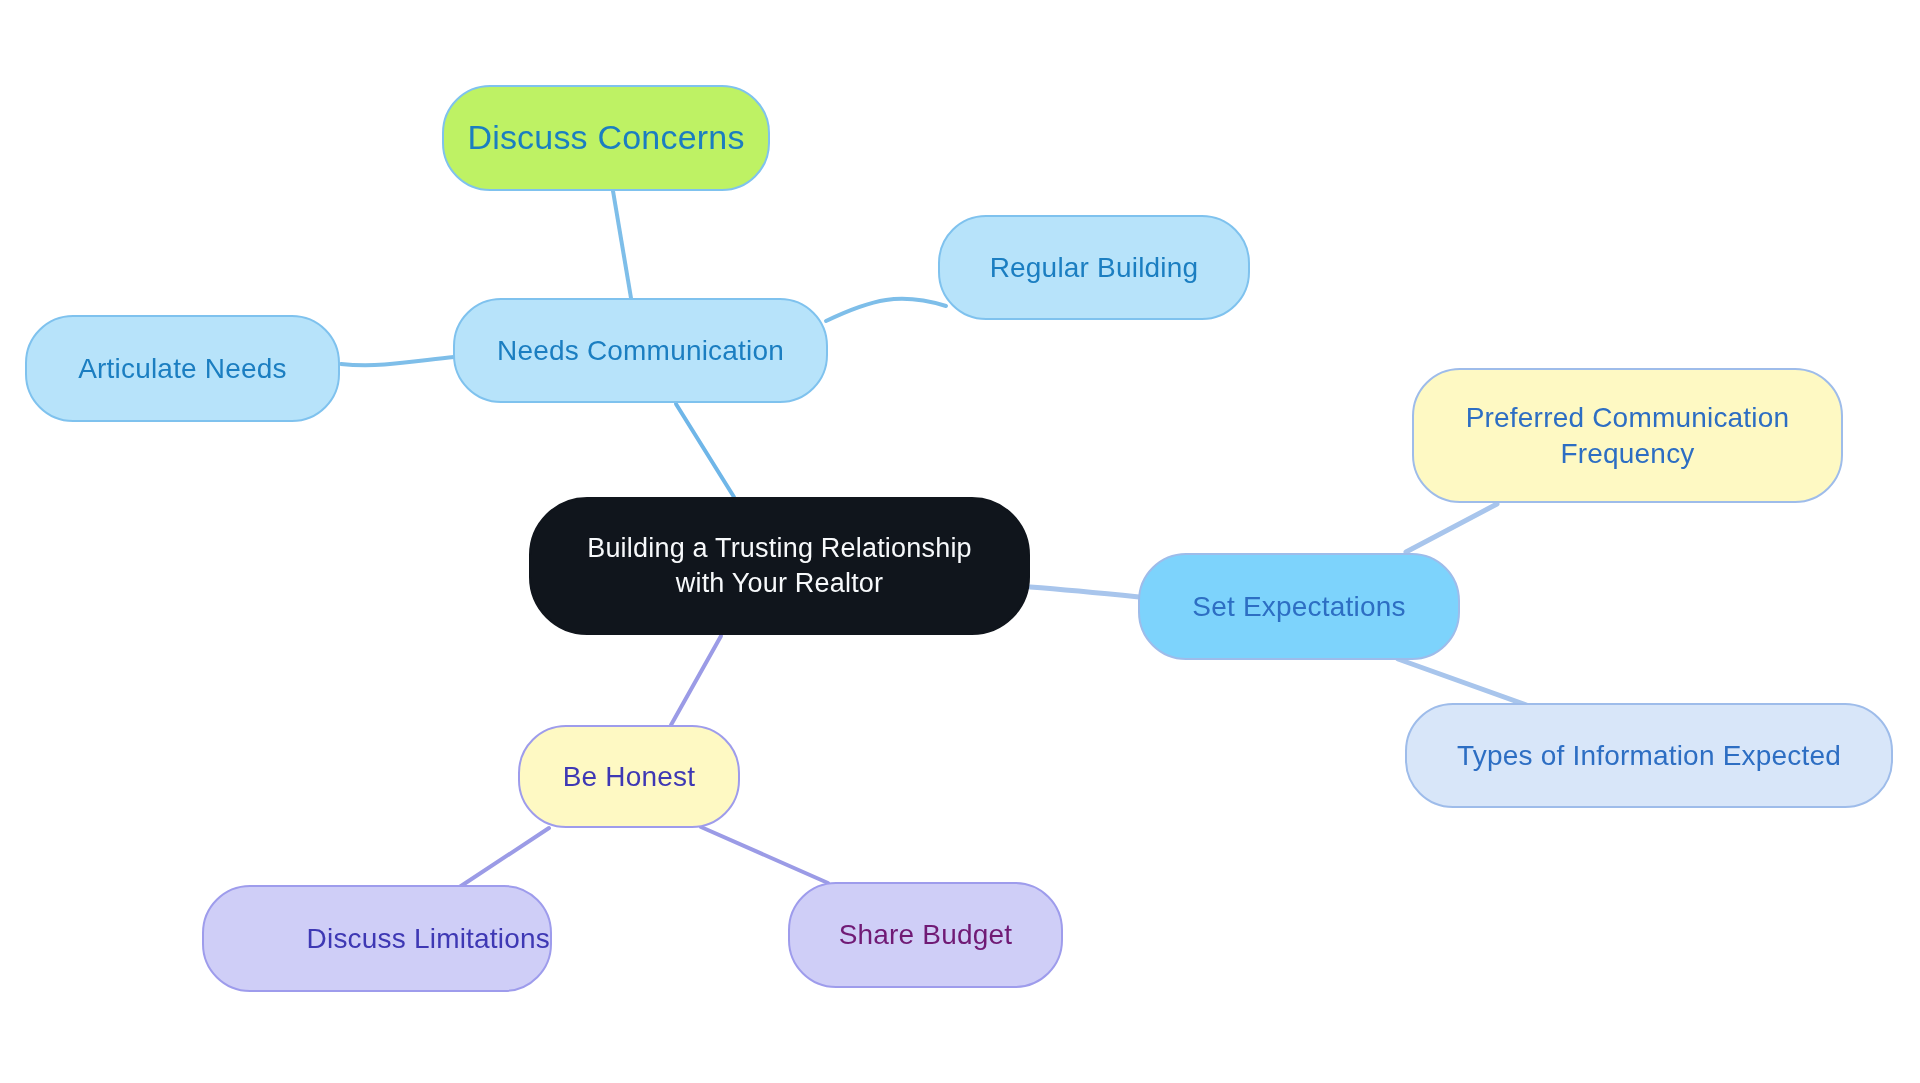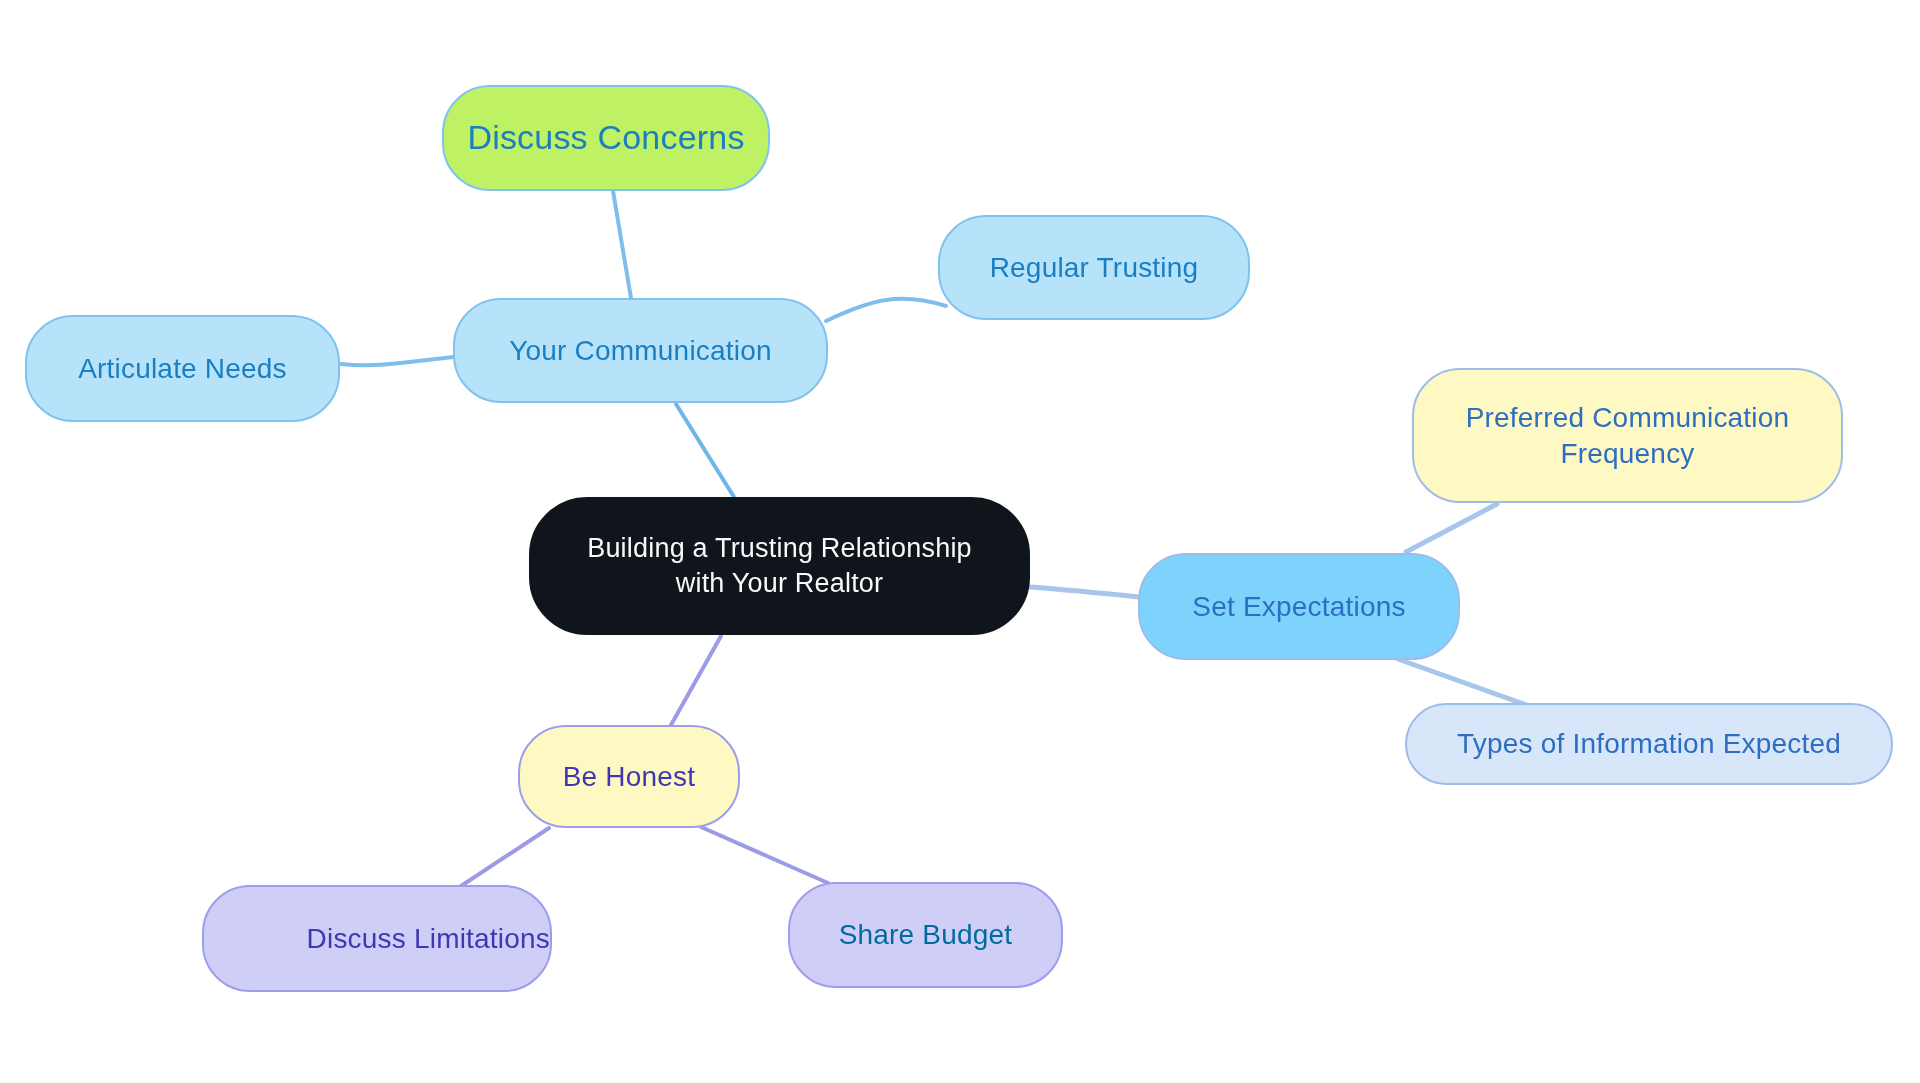--- a/index.html
+++ b/index.html
@@ -56,44 +56,44 @@
       <path d="M 721 636 L 671 725" fill="none" stroke="#9B9BE6" stroke-width="4" stroke-linecap="round"></path>
       <path d="M 549 828 L 458 888" fill="none" stroke="#9B9BE6" stroke-width="4" stroke-linecap="round"></path>
       <path d="M 701 827 L 828 883" fill="none" stroke="#9B9BE6" stroke-width="4" stroke-linecap="round"></path>
     </svg>
   <div id="node-layer">
       <div class="node" style="left: 529px; top: 497px; width: 501px; height: 138px; background: rgb(16, 21, 28); border-color: rgb(16, 21, 28); border-width: 2px; border-radius: 58px; color: rgb(247, 249, 251); font-size: 27px; text-align: right;">
         <div class="node-line">Building a Trusting Relationship</div>
         <div class="node-line">with Your Realtor</div>
       </div>
       <div class="node" style="left: 453px; top: 298px; width: 375px; height: 105px; background: rgb(183, 227, 250); border-color: rgb(127, 194, 238); border-width: 2px; border-radius: 48px; color: rgb(27, 126, 193); font-size: 28px;">
-        <div class="node-line">Your Communication</div>
+        <div class="node-line">Needs Communication</div>
       </div>
       <div class="node" style="left: 442px; top: 85px; width: 328px; height: 106px; background: #bef264; border-color: rgb(127, 194, 238); border-width: 2px; border-radius: 48px; color: rgb(27, 126, 193); font-size: 34px;">
         <div class="node-line">Discuss Concerns</div>
       </div>
       <div class="node" style="left: 938px; top: 215px; width: 312px; height: 105px; background: rgb(183, 227, 250); border-color: rgb(127, 194, 238); border-width: 2px; border-radius: 48px; color: rgb(27, 126, 193); font-size: 28px;">
-        <div class="node-line">Regular Trusting</div>
+        <div class="node-line">Regular Building</div>
       </div>
       <div class="node" style="left: 25px; top: 315px; width: 315px; height: 107px; background: rgb(183, 227, 250); border-color: rgb(127, 194, 238); border-width: 2px; border-radius: 48px; color: rgb(27, 126, 193); font-size: 28px;">
         <div class="node-line">Articulate Needs</div>
       </div>
       <div class="node" style="left: 1138px; top: 553px; width: 322px; height: 107px; background: #7dd3fc; border-color: rgb(158, 188, 234); border-width: 2px; border-radius: 48px; color: rgb(45, 110, 195); font-size: 28px;">
         <div class="node-line">Set Expectations</div>
       </div>
       <div class="node" style="left: 1412px; top: 368px; width: 431px; height: 135px; background: #fef9c3; border-color: rgb(158, 188, 234); border-width: 2px; border-radius: 48px; color: rgb(45, 110, 195); font-size: 28px;">
         <div class="node-line">Preferred Communication</div>
         <div class="node-line">Frequency</div>
       </div>
-      <div class="node" style="left: 1405px; top: 703px; width: 488px; height: 82px; background: rgb(216, 230, 249); border-color: rgb(158, 188, 234); border-width: 2px; border-radius: 48px; color: rgb(45, 110, 195); font-size: 28px;">
+      <div class="node" style="left: 1405px; top: 703px; width: 488px; height: 105px; background: rgb(216, 230, 249); border-color: rgb(158, 188, 234); border-width: 2px; border-radius: 48px; color: rgb(45, 110, 195); font-size: 28px;">
         <div class="node-line">Types of Information Expected</div>
       </div>
       <div class="node" style="left: 518px; top: 725px; width: 222px; height: 103px; background: #fef9c3; border-color: rgb(158, 156, 236); border-width: 2px; border-radius: 48px; color: rgb(62, 56, 180); font-size: 28px;">
         <div class="node-line">Be Honest</div>
       </div>
       <div class="node" style="left: 202px; top: 885px; width: 350px; height: 107px; background: rgb(207, 206, 247); border-color: rgb(158, 156, 236); border-width: 2px; border-radius: 48px; color: rgb(62, 56, 180); font-size: 28px; align-items: flex-end;">
         <div class="node-line">Discuss Limitations</div>
       </div>
-      <div class="node" style="left: 788px; top: 882px; width: 275px; height: 106px; background: rgb(207, 206, 247); border-color: rgb(158, 156, 236); border-width: 2px; border-radius: 48px; color: #0369a1; font-size: 28px;">
+      <div class="node" style="left: 788px; top: 882px; width: 275px; height: 106px; background: rgb(207, 206, 247); border-color: rgb(158, 156, 236); border-width: 2px; border-radius: 48px; color: #701a75; font-size: 28px;">
         <div class="node-line">Share Budget</div>
       </div>
     </div>
 </div>
 
 </body></html>

